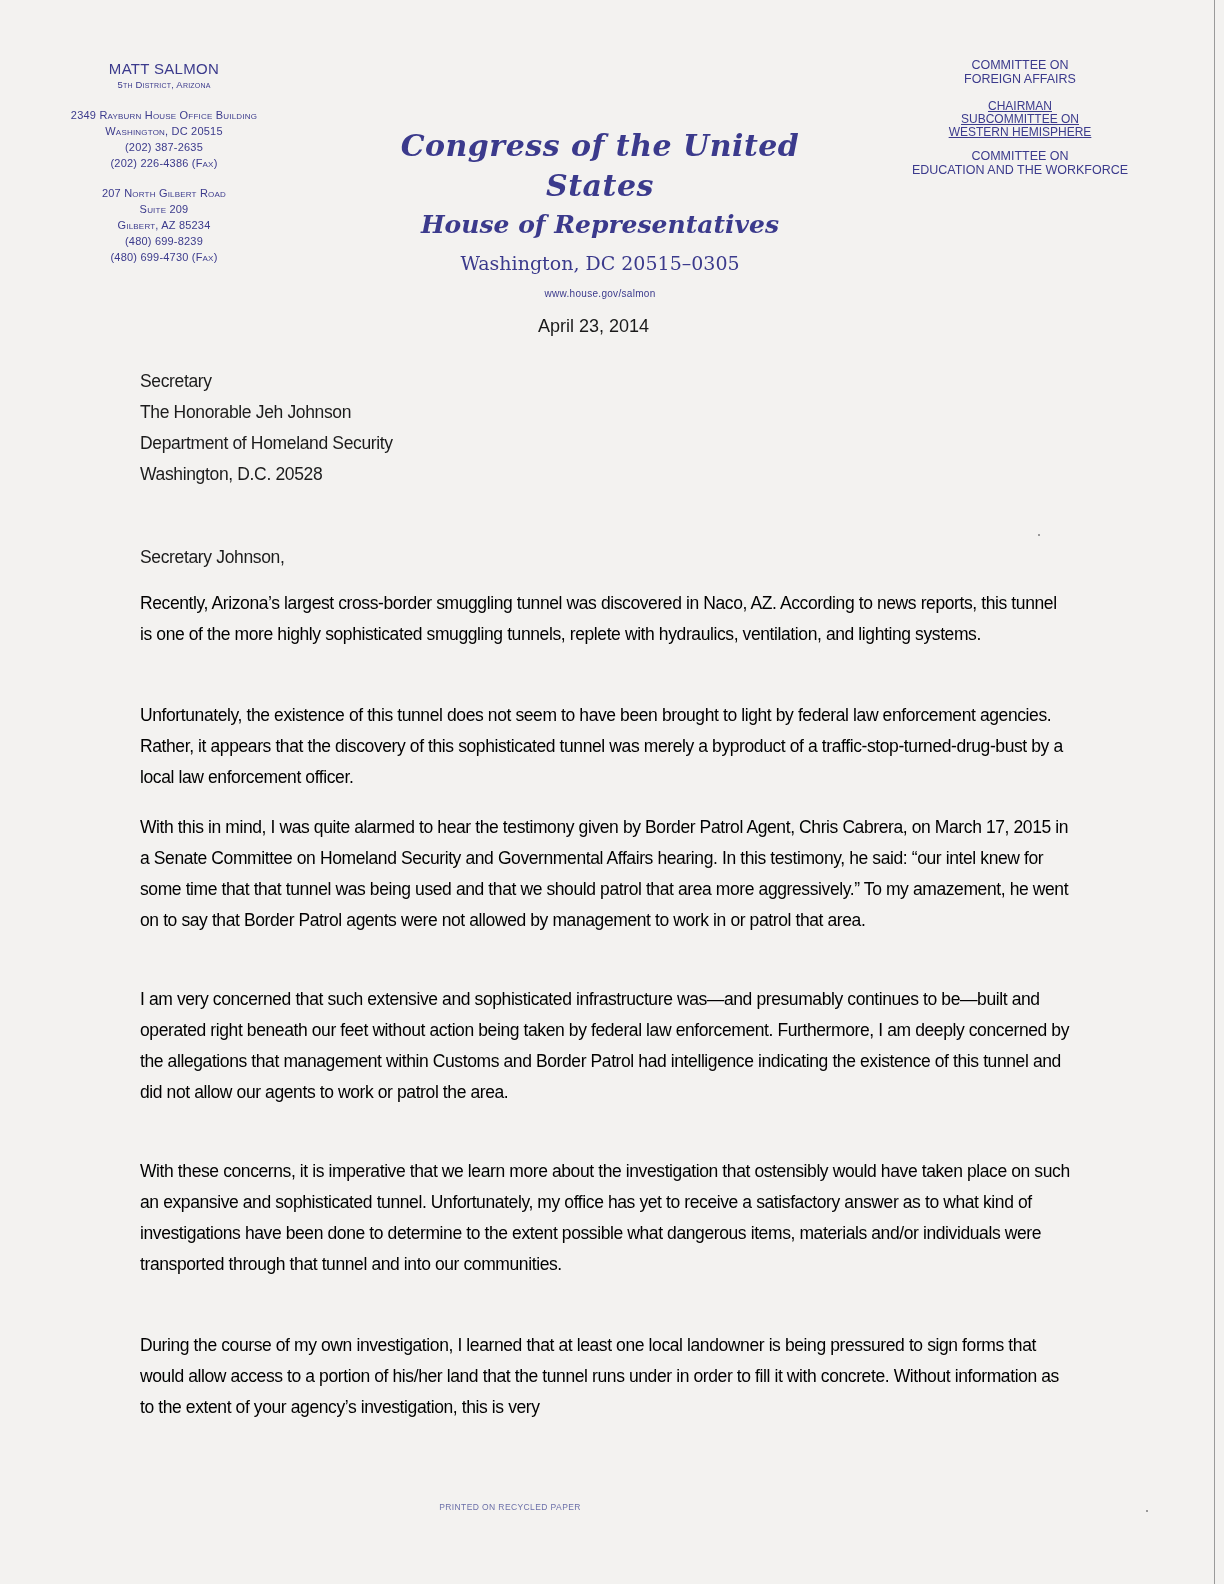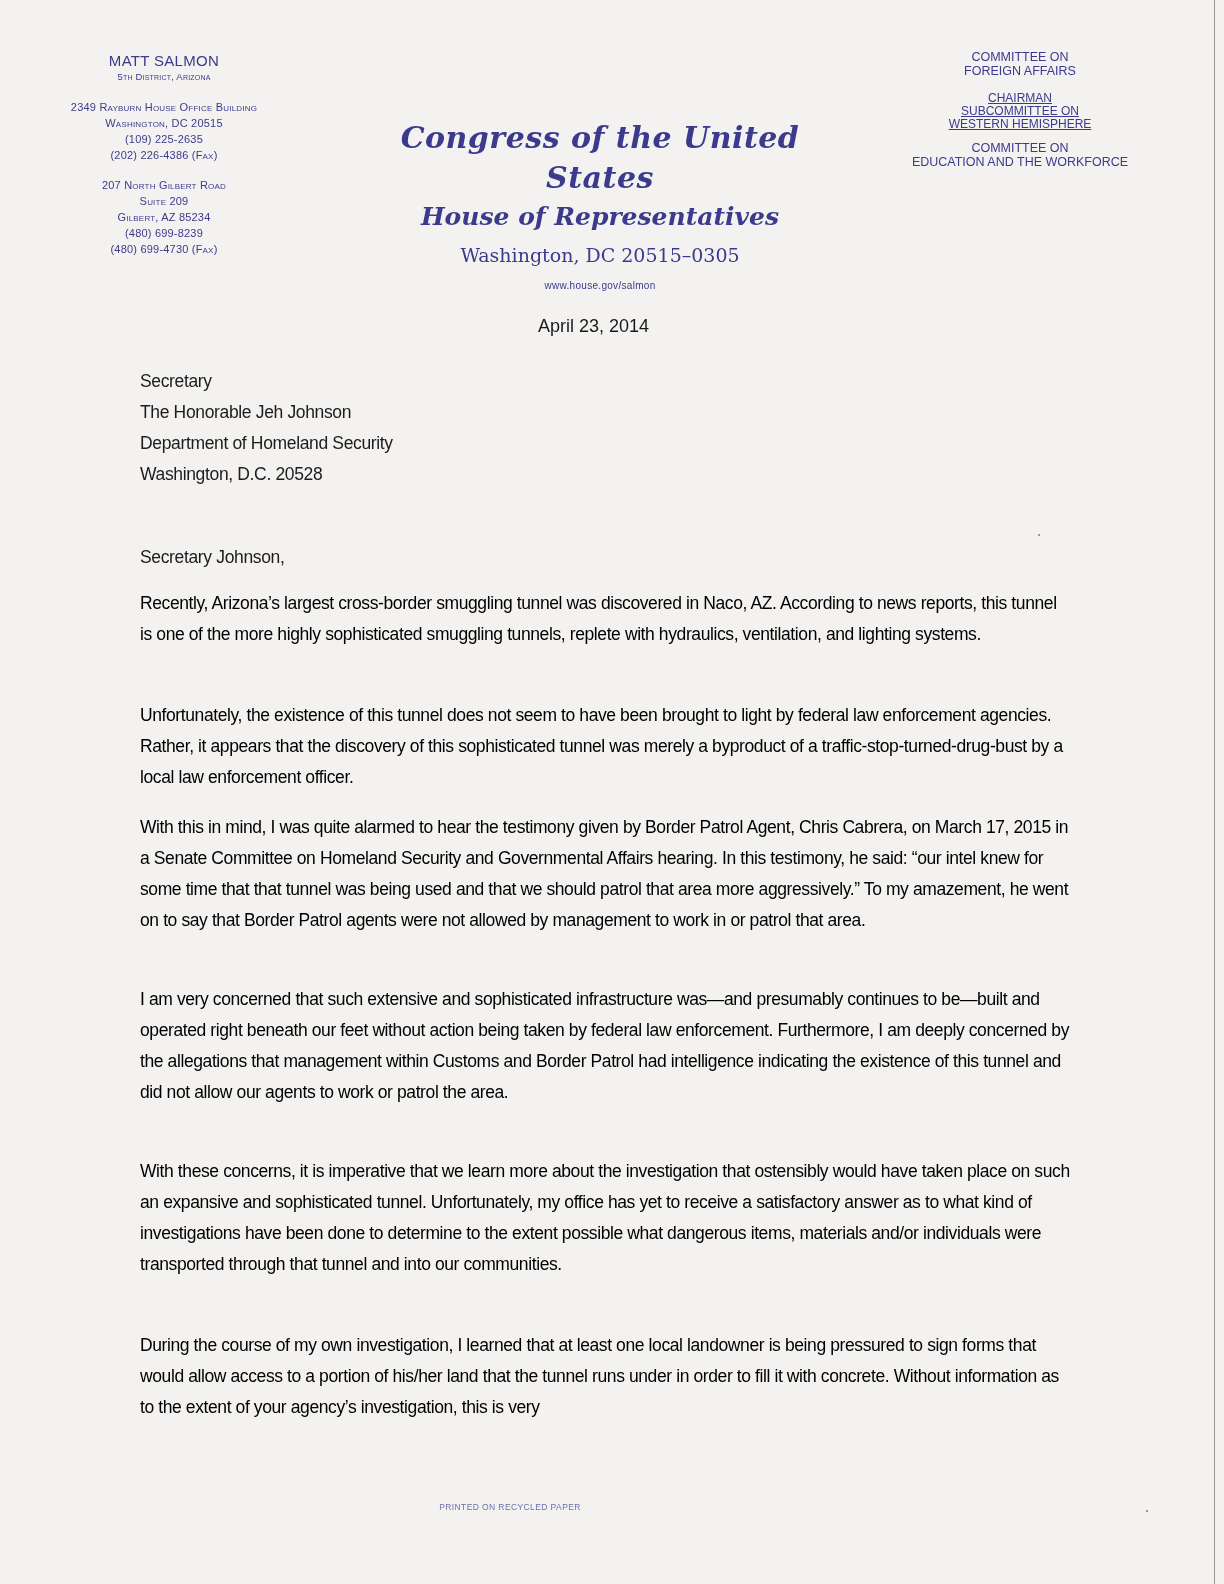--- a/index.html
+++ b/index.html
@@ -6,21 +6,21 @@
   body {
     width: 1224px; height: 1584px; position: relative; overflow: hidden;
     background: #f3f2f0;
     font-family: "Liberation Sans", sans-serif;
     color: #1a1a1a;
   }
   .edge-line {
     position: absolute; left: 1214px; top: 0; width: 1px; height: 1584px;
     background: #9a9a9a;
   }
-  .lh { color: #3b3a8c; position: absolute; text-align: center; }
+  .lh { color: #3b3a8c; position: absolute; text-align: center; margin-top: 8px; }
   .left-col { left: 44px; width: 240px; top: 52px; }
   .left-col .name { font-size: 15px; letter-spacing: 0.3px; }
   .left-col .sc { font-size: 9.5px; font-variant: small-caps; letter-spacing: 0.2px; line-height: 16px; }
   .left-col .sc.big { font-size: 11px; }
   .gap { height: 14px; }
   .center-col { left: 360px; width: 480px; top: 118px; }
   .bl1 {
     font-family: "DejaVu Serif", serif; font-weight: bold; font-size: 30px;
     letter-spacing: 0.5px; line-height: 40px; font-style: italic;
   }
@@ -58,21 +58,21 @@
 
 <div class="edge-line"></div>
 
 <div class="lh left-col">
   <div class="name">MATT SALMON</div>
   <div class="sc">5th District, Arizona</div>
   <div class="gap"></div>
   <div>
     <div class="sc big">2349 Rayburn House Office Building</div>
     <div class="sc big">Washington, DC 20515</div>
-    <div class="sc big">(109) 225-2635</div>
+    <div class="sc big">(202) 387-2635</div>
     <div class="sc big">(202) 226-4386 (Fax)</div>
   </div>
   <div class="gap"></div>
   <div>
     <div class="sc big">207 North Gilbert Road</div>
     <div class="sc big">Suite 209</div>
     <div class="sc big">Gilbert, AZ 85234</div>
     <div class="sc big">(480) 699-8239</div>
     <div class="sc big">(480) 699-4730 (Fax)</div>
   </div>

